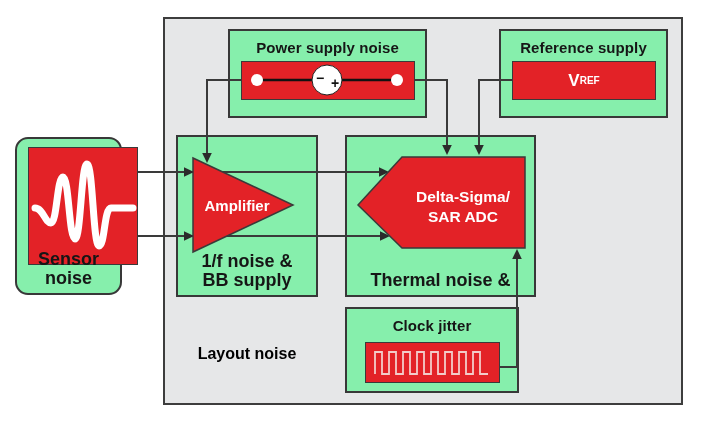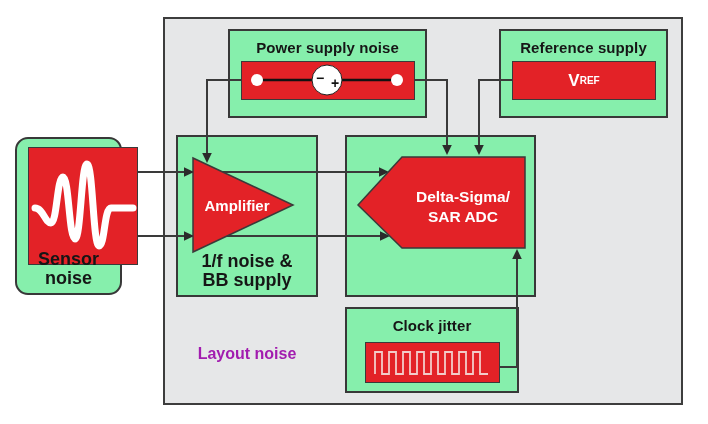--- a/index.html
+++ b/index.html
@@ -31,21 +31,21 @@
   #connticks{z-index:2;}
   #redshapes{z-index:3;}
   .vref-wrap{
     position:absolute;left:0;right:0;top:0;bottom:0;display:flex;
     align-items:center;justify-content:center;color:#ffffff;font-weight:bold;
   }
   .vref-main{font-size:17px;}
   .vref-wrap sub{font-size:10px;font-weight:bold;line-height:0;vertical-align:-4px;}
   .layout-label{
     position:absolute;left:176px;top:345px;width:142px;text-align:center;
-    font-weight:bold;font-size:16px;color:#a21caf;z-index:1;
+    font-weight:bold;font-size:16px;color:#000000;z-index:1;
   }
 </style>
 </head>
 <body>
 
 <div id="stage">
 
   <div class="gray-container"></div>
 
   <div class="layout-label">Layout noise</div>
@@ -86,20 +86,21 @@
 
   <div class="wbox" style="left:176px;top:135px;width:142px;height:162px;">
     <div class="box-caption">
       <div>1/f noise &amp;</div>
       <div>BB supply</div>
     </div>
   </div>
 
   <div class="wbox" style="left:345px;top:135px;width:191px;height:162px;">
     <div class="box-caption">
+      <div>Thermal noise &amp;</div>
     </div>
   </div>
 
   <div class="wbox" style="left:345px;top:307px;width:174px;height:86px;">
     <div class="box-title">Clock jitter</div>
     <div class="redrect" style="left:18px;top:33px;width:135px;height:41px;">
       <svg width="132" height="38" viewBox="0 0 132 38">
         <path d="M9,31 V9 H16 V31 H23 V9 H30 V31 H37 V9 H44 V31 H51 V9 H58 V31 H65 V9 H72 V31 H79 V9 H86 V31 H93 V9 H100 V31 H107 V9 H114 V31 H122" fill="none" stroke="#F2CCCA" stroke-width="1.8"></path>
       </svg>
     </div>

